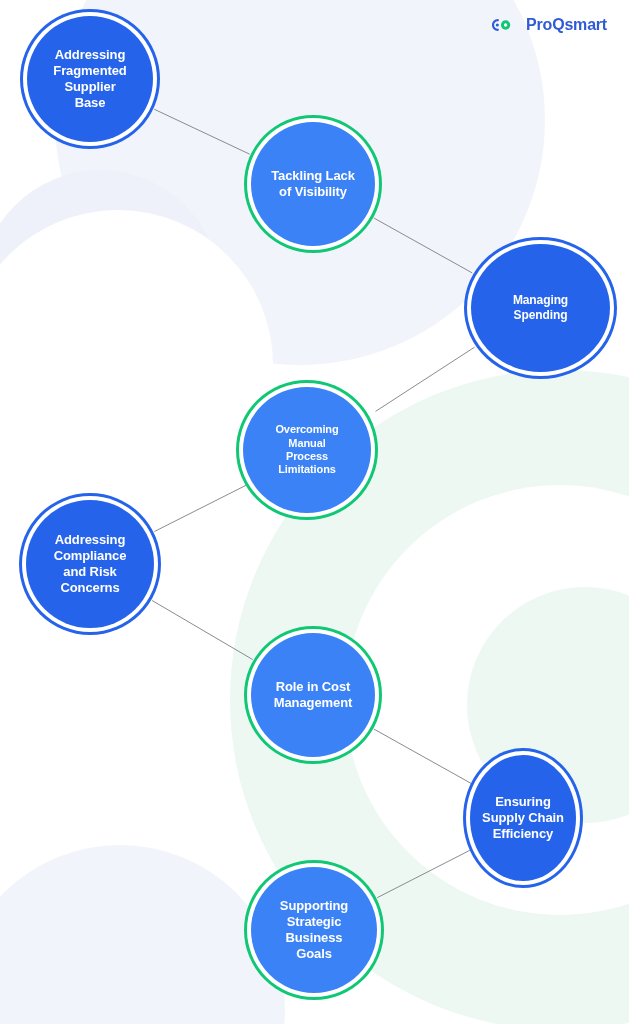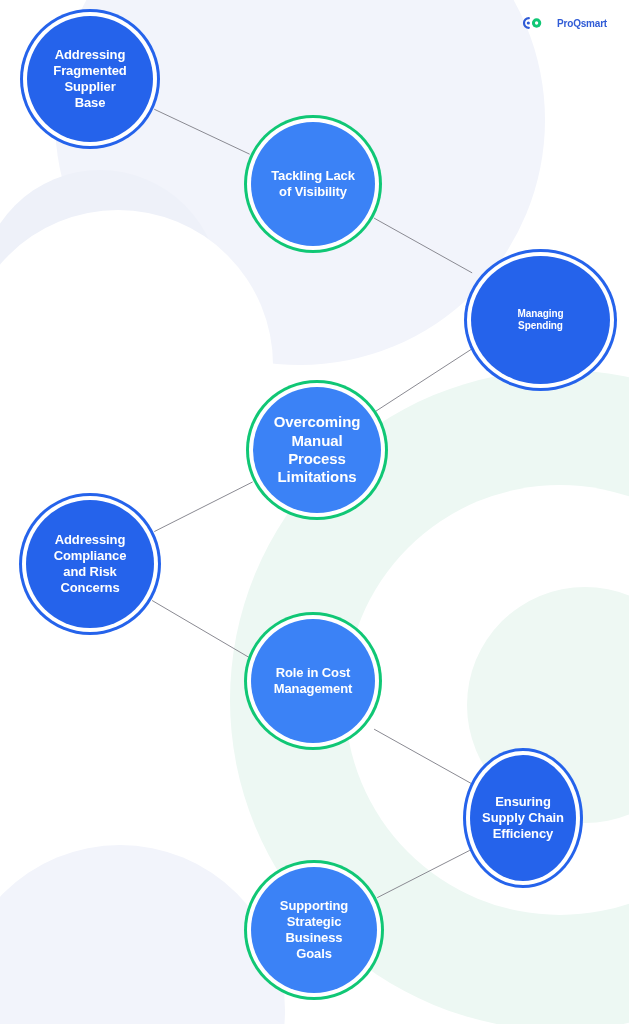--- a/index.html
+++ b/index.html
@@ -57,21 +57,21 @@
   
   #brand {
     position:absolute;
     top:16px; right:22px;
     z-index:3;
     display:flex;
     align-items:center;
     gap:6px;
   }
   #brand .brand-text {
-    font-size:10px;
+    font-size:16px;
     font-weight:bold;
     color:#2f5bd6;
     letter-spacing:-0.2px;
     padding-left:8px;
   }
   #brand .brand-mark { display:block; line-height:0; }
 </style>
 </head>
 <body>
 
@@ -112,37 +112,37 @@
 <div class="node blue" style="left: 27px; top: 16px; width: 126px; height: 126px; font-size: 13px;">
       <span class="node-label">Addressing
 Fragmented
 Supplier
 Base</span>
     </div>
     <div class="node green" style="left: 251px; top: 122px; width: 124px; height: 124px; font-size: 13px;">
       <span class="node-label">Tackling Lack
 of Visibility</span>
     </div>
-    <div class="node blue" style="left: 471px; top: 256px; width: 139px; height: 128px; font-size: 10px;">
+    <div class="node blue" style="left: 471px; top: 244px; width: 139px; height: 128px; font-size: 12px;">
       <span class="node-label">Managing
 Spending</span>
     </div>
-    <div class="node green" style="left: 253px; top: 387px; width: 128px; height: 126px; font-size: 15px;">
+    <div class="node green" style="left: 243px; top: 387px; width: 128px; height: 126px; font-size: 11px;">
       <span class="node-label">Overcoming
 Manual
 Process
 Limitations</span>
     </div>
     <div class="node blue" style="left: 26px; top: 500px; width: 128px; height: 128px; font-size: 13px;">
       <span class="node-label">Addressing
 Compliance
 and Risk
 Concerns</span>
     </div>
-    <div class="node green" style="left: 251px; top: 619px; width: 124px; height: 124px; font-size: 13px;">
+    <div class="node green" style="left: 251px; top: 633px; width: 124px; height: 124px; font-size: 13px;">
       <span class="node-label">Role in Cost
 Management</span>
     </div>
     <div class="node blue" style="left: 470px; top: 755px; width: 106px; height: 126px; font-size: 13px;">
       <span class="node-label">Ensuring
 Supply Chain
 Efficiency</span>
     </div>
     <div class="node green" style="left: 251px; top: 867px; width: 126px; height: 126px; font-size: 13px;">
       <span class="node-label">Supporting

